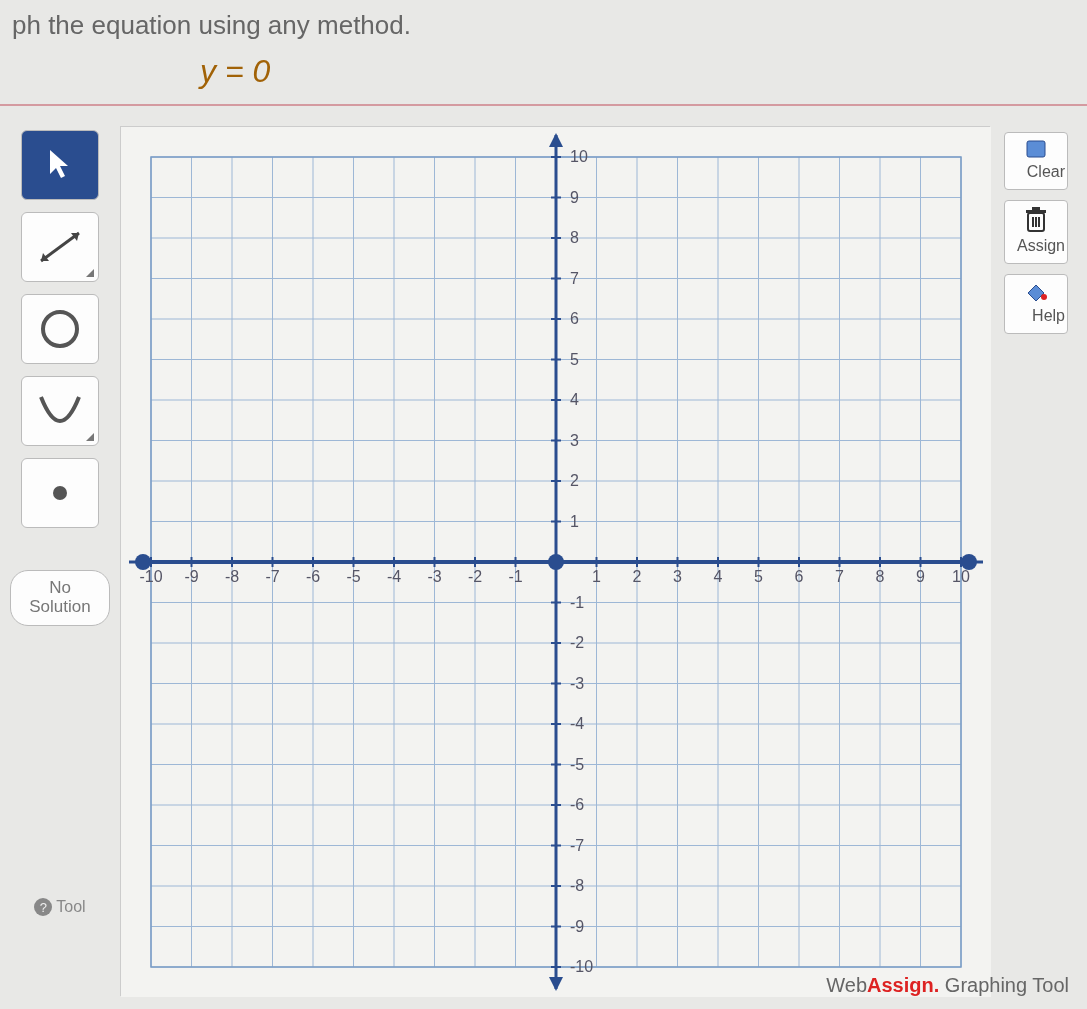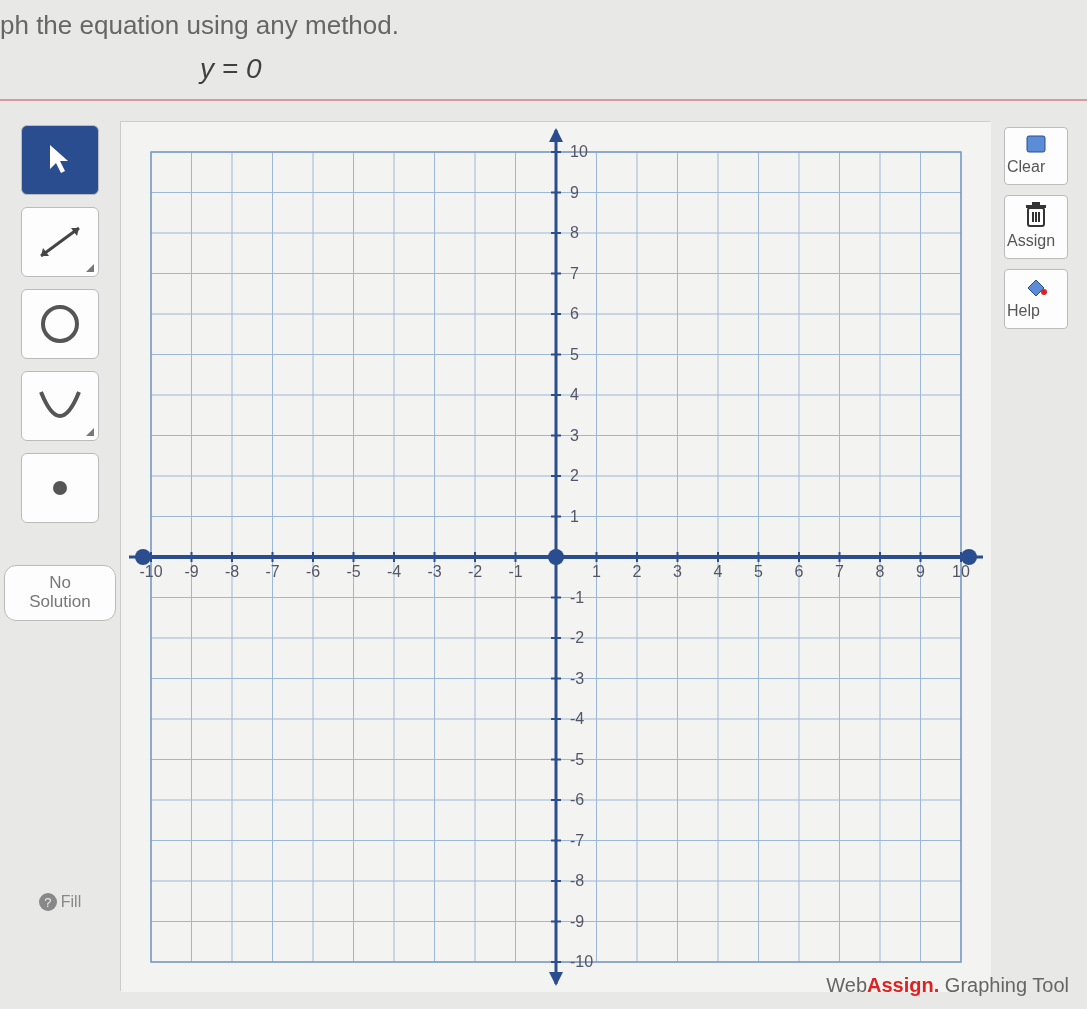--- a/index.html
+++ b/index.html
@@ -5,29 +5,29 @@
   * { box-sizing: border-box; margin: 0; padding: 0; }
   body {
     font-family: Arial, sans-serif;
     background: #e8e8e6;
     width: 1087px;
     height: 1009px;
     position: relative;
     color: #555;
   }
   .prompt {
-    padding: 10px 0 8px 0;
+    padding: 10px 0 8px 12px;
     font-size: 26px;
     color: #666;
   }
   .equation {
     padding: 4px 0 14px 200px;
-    font-size: 28px;
+    font-size: 32px;
     font-style: italic;
-    color: #404040;
+    color: #a16207;
     border-bottom: 2px solid #d49aa0;
   }
   .tool-area {
     display: flex;
     padding-top: 20px;
   }
   .left-tools {
     width: 120px;
     display: flex;
     flex-direction: column;
@@ -52,25 +52,25 @@
   }
   .tool-btn .corner {
     position: absolute;
     right: 4px;
     bottom: 4px;
     width: 0; height: 0;
     border-left: 8px solid transparent;
     border-bottom: 8px solid #777;
   }
   .no-sol {
-    width: 112px;
+    width: 100px;
     height: 56px;
     background: #fdfdfd;
     border: 1px solid #bbb;
-    border-radius: 12px;
+    border-radius: 18px;
     display: flex;
     align-items: center;
     justify-content: center;
     text-align: center;
     font-size: 17px;
     color: #777;
     line-height: 1.1;
     margin-top: 30px;
     cursor: pointer;
   }
@@ -106,21 +106,21 @@
     align-items: center;
     gap: 10px;
     padding-top: 6px;
     margin-left: 6px;
   }
   .right-btn {
     width: 64px;
     background: #fdfdfd;
     border: 1px solid #bbb;
     border-radius: 4px;
-    text-align: left;
+    text-align: right;
     padding: 6px 2px 8px 2px;
     font-size: 16px;
     color: #555;
     cursor: pointer;
   }
   .right-btn .ricon {
     display:block;
     margin: 0 auto 4px auto;
   }
   .footer {
@@ -168,21 +168,21 @@
     <div class="tool-btn">
       <svg width="20" height="20" viewBox="0 0 20 20">
         <circle cx="10" cy="10" r="7" fill="#555"></circle>
       </svg>
     </div>
     <div class="no-sol">
       <span>No<br>Solution</span>
     </div>
     <div class="help-link">
       <span class="help-ico">?</span>
-      <span>Fill</span>
+      <span>Tool</span>
     </div>
   </div>
 
   <div class="graph-container">
     <svg class="graph-svg" id="graph-svg" width="870" height="870">
         <rect x="0" y="0" width="870" height="870" fill="#f3f3f1"></rect>
         <line x1="30" y1="840" x2="30" y2="30" stroke="#9db7d6" stroke-width="1"></line>
         <line x1="70.5" y1="840" x2="70.5" y2="30" stroke="#9db7d6" stroke-width="1"></line>
         <line x1="111" y1="840" x2="111" y2="30" stroke="#9db7d6" stroke-width="1"></line>
         <line x1="151.5" y1="840" x2="151.5" y2="30" stroke="#9db7d6" stroke-width="1"></line>

